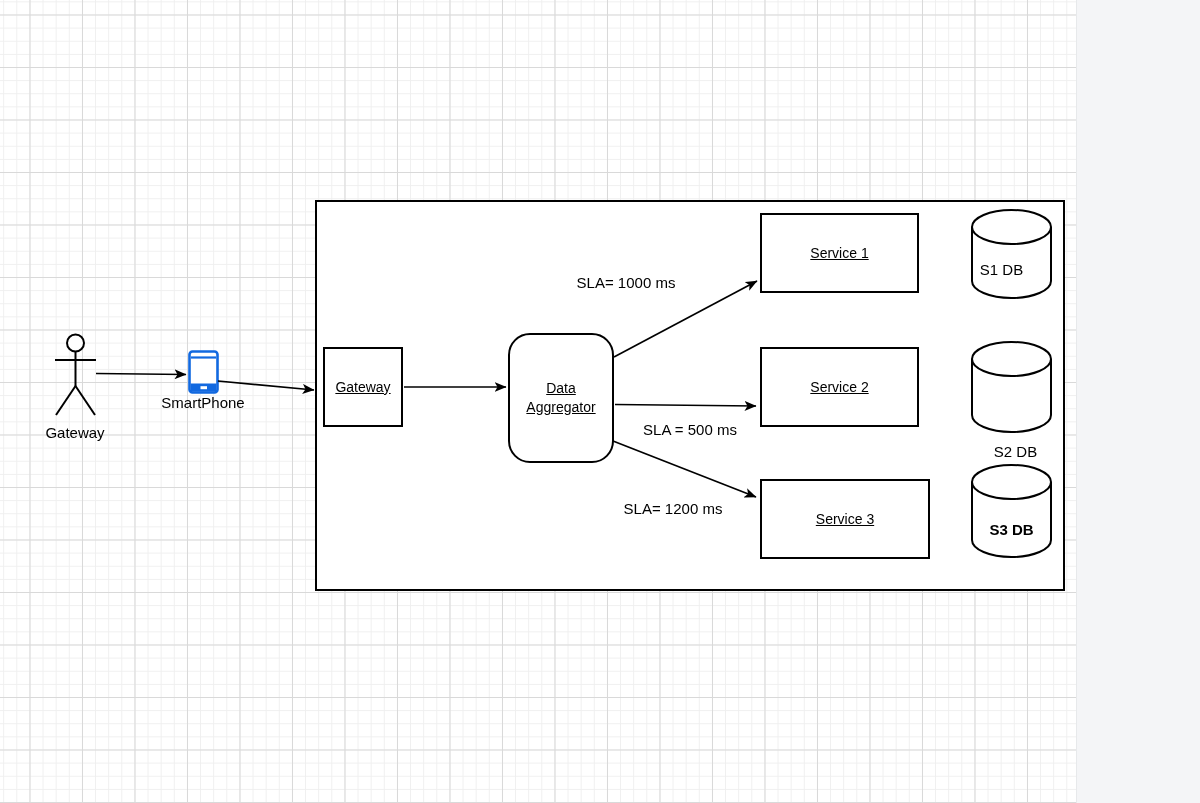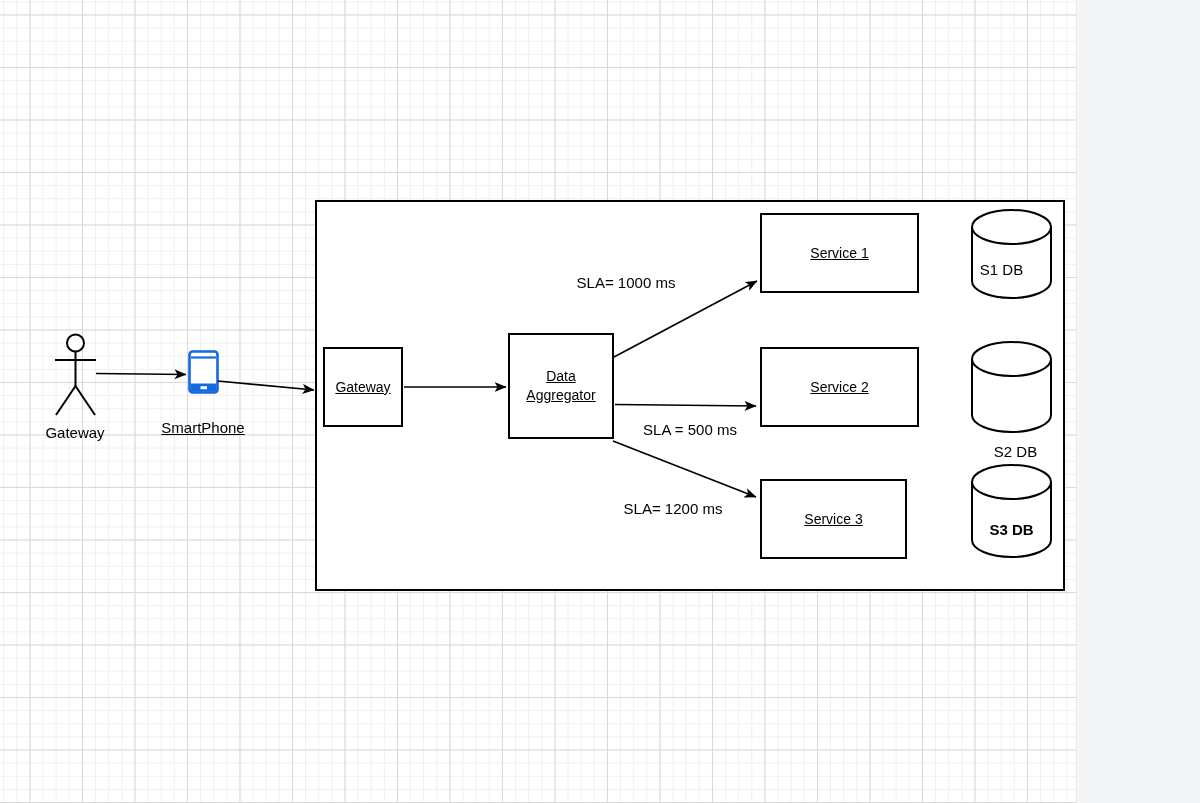--- a/index.html
+++ b/index.html
@@ -25,31 +25,31 @@
   .side-panel {
     position: absolute; left: 1076px; top: 0; width: 124px; height: 803px;
     background: #f4f5f7; border-left: 1px solid #e7e9eb;
   }
 
   .shape { position: absolute; background: #fff; border: 2px solid #000; }
   .node-box { display: flex; align-items: center; justify-content: center; text-align: center; }
 
   #system-boundary { left: 315px; top: 200px; width: 750px; height: 391px; }
   #gateway-box     { left: 323px; top: 347px; width: 80px;  height: 80px; }
-  #aggregator-box  { left: 508px; top: 333px; width: 106px; height: 106px; }
+  #aggregator-box  { left: 508px; top: 333px; width: 106px; height: 130px; border-radius: 22px; }
   #service1-box    { left: 760px; top: 213px; width: 159px; height: 80px; }
   #service2-box    { left: 760px; top: 347px; width: 159px; height: 80px; }
-  #service3-box    { left: 760px; top: 479px; width: 147px; height: 80px; justify-content: center; }
+  #service3-box    { left: 760px; top: 479px; width: 170px; height: 80px; justify-content: center; }
 
   .label { position: absolute; font-size: 15px; line-height: 18px; text-align: center; white-space: nowrap; }
   .node-label { font-size: 14px; line-height: 19px; text-decoration: underline; }
   .wrap { white-space: normal; width: 96px; }
 
   #client-label     { left: 40px;  top: 424px; width: 70px; }
-  #smartphone-label { left: 155px; top: 419px; width: 96px; text-decoration: underline; }
+  #smartphone-label { left: 155px; top: 394px; width: 96px; }
   #s1db-label { left: 971px; top: 261px; width: 61px; }
   #s2db-label { left: 971px; top: 395px; width: 89px; margin-top: 48px; }
   #s3db-label { left: 971px; top: 521px; width: 81px; font-weight: bold; }
   #sla1-label { left: 568px; top: 274px; width: 116px; }
   #sla2-label { left: 632px; top: 389px; width: 116px; margin-top: 32px; }
   #sla3-label { left: 615px; top: 500px; width: 116px; }
 
   svg.overlay { position: absolute; left: 0; top: 0; width: 1200px; height: 803px; pointer-events: none; }
 </style>
 </head>

